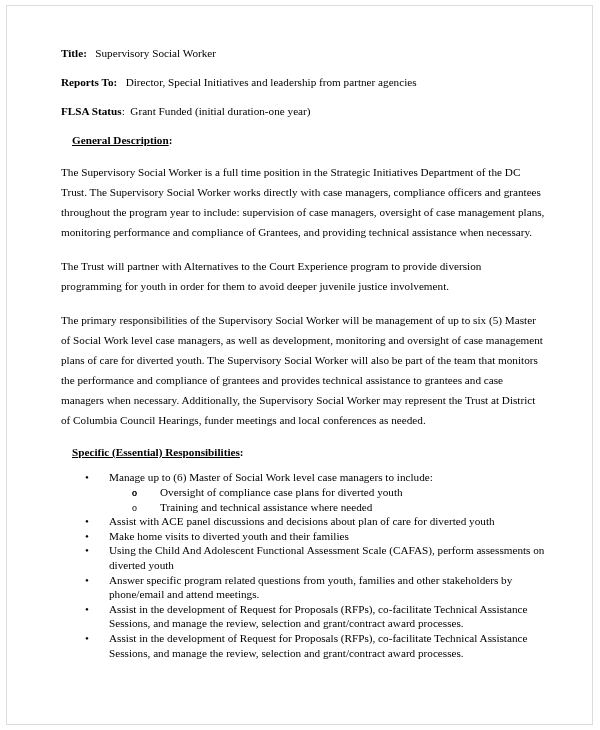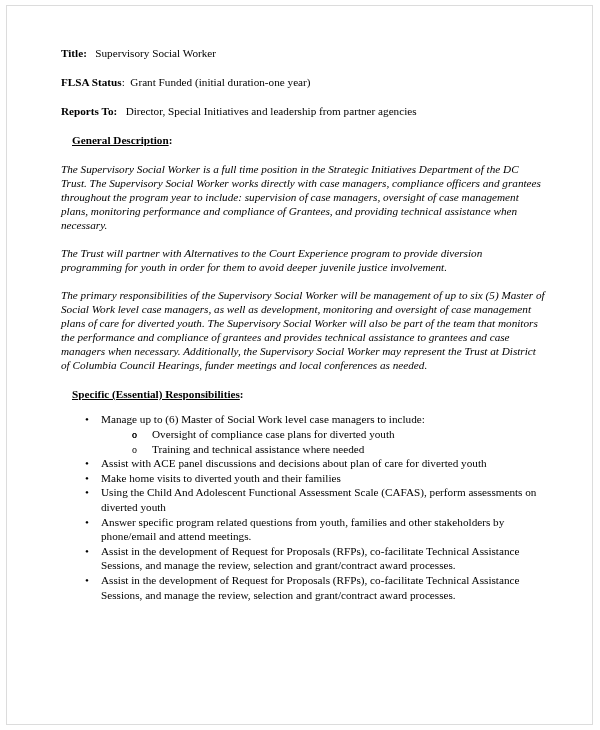--- a/index.html
+++ b/index.html
@@ -48,24 +48,23 @@
     margin: 11px;
   }
   .sec-head .u {
     text-decoration: underline;
   }
   .gap-after-head {
     margin-bottom: 14.4px;
   }
   p.body-par {
     font-size: 11.2px;
-    line-height: 14px;
+    line-height: 20px;
     margin: 0 0 14.4px 0;
     text-align: left;
-    font-style: italic;
   }
   ul.lvl1 {
     list-style: none;
     margin: 0;
     padding: 0;
   }
   ul.lvl1 > li {
     position: relative;
     font-size: 11.2px;
     line-height: 14.6px;
@@ -93,41 +92,42 @@
   }
   ul.lvl2 > li > .mk {
     position: absolute;
     left: 31px;
     top: 0;
     font-size: 10px;
     line-height: 15.2px;
   }
   .hang {
     display: block;
+    margin-left: 8px;
   }
 </style>
 </head>
 <body>
 
 <div id="page">
   <div id="content">
 
     <div class="field-line">
       <span class="field-label">Title:</span>
       <span>&nbsp; </span><span class="field-value">Supervisory Social Worker</span>
     </div>
 
     <div class="field-line">
-      <span class="field-label">FLSA Status</span><span>:</span>
-      <span>&nbsp;</span><span class="field-value">Grant Funded (initial duration-one year)</span>
+      <span class="field-label">Reports To:</span>
+      <span>&nbsp; </span><span class="field-value">Director, Special Initiatives and leadership from partner agencies</span>
     </div>
 
     <div class="field-line">
-      <span class="field-label">Reports To:</span>
-      <span>&nbsp; </span><span class="field-value">Director, Special Initiatives and leadership from partner agencies</span>
+      <span class="field-label">FLSA Status</span><span>:</span>
+      <span>&nbsp;</span><span class="field-value">Grant Funded (initial duration-one year)</span>
     </div>
 
 
     <div class="sec-head gap-after-head">
       <span class="u">General Description</span><span>:</span>
     </div>
 
     <p class="body-par">The Supervisory Social Worker is a full time position in the Strategic Initiatives Department of the DC Trust.  The Supervisory Social Worker works directly with case managers, compliance officers and grantees throughout the program year to include: supervision of case managers, oversight of case management plans, monitoring performance and compliance of Grantees, and providing technical assistance when necessary.</p>
     <p class="body-par">The Trust will partner with Alternatives to the Court Experience program to provide diversion programming for youth in order for them to avoid deeper juvenile justice involvement.</p>
     <p class="body-par">The primary responsibilities of the Supervisory Social Worker will be management of up to six (5) Master of Social Work level case managers, as well as development, monitoring and oversight of case management plans of care for diverted youth.  The Supervisory Social Worker will also be part of the team that monitors the performance and compliance of grantees and provides technical assistance to grantees and case managers when necessary.  Additionally, the Supervisory Social Worker may represent the Trust at District of Columbia Council Hearings, funder meetings and local conferences as needed.</p>

